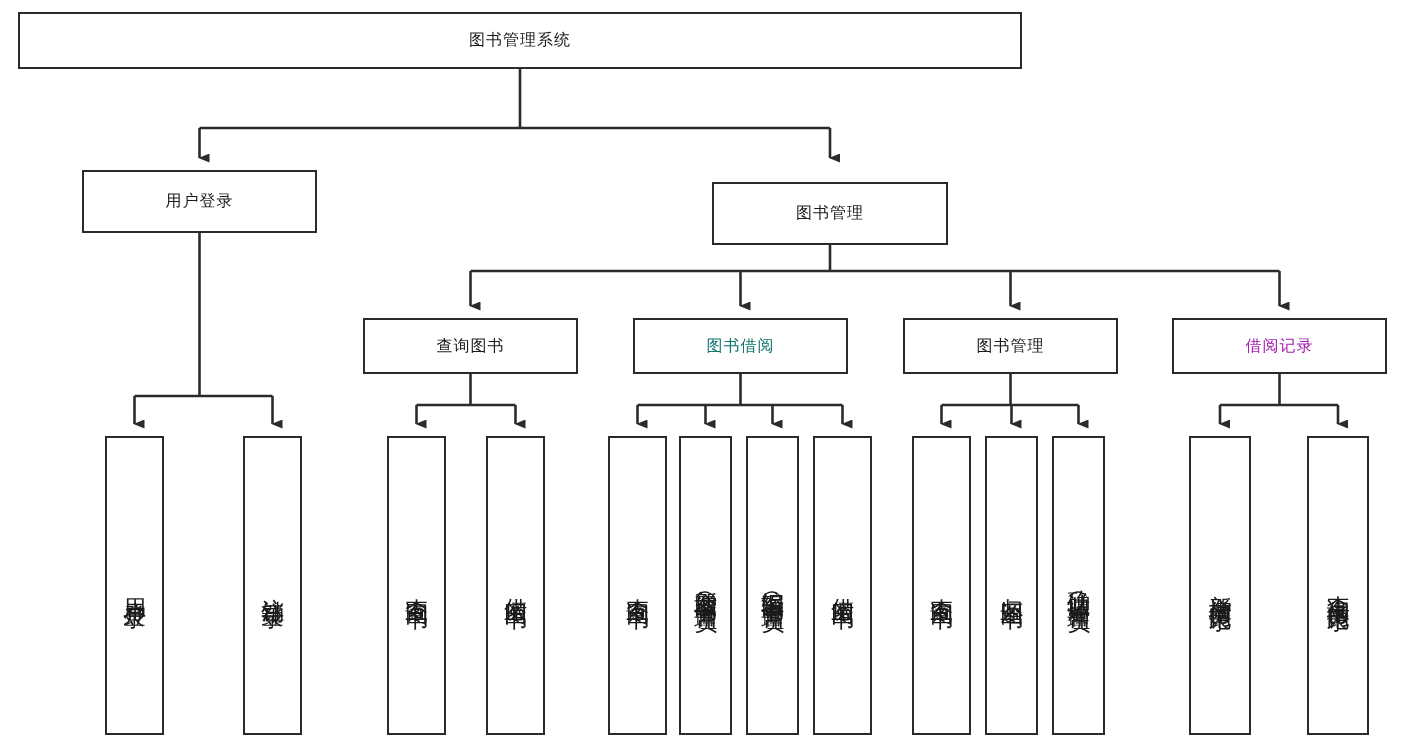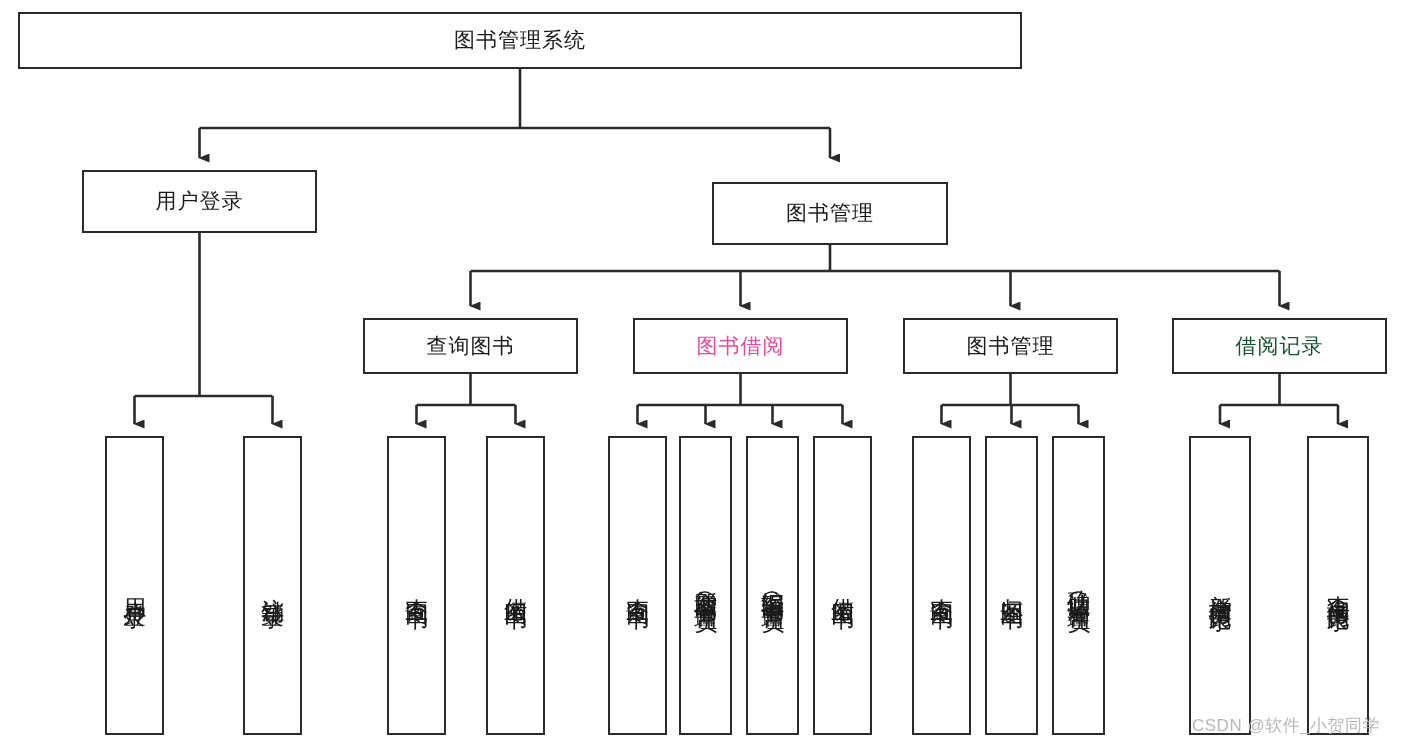--- a/index.html
+++ b/index.html
@@ -29,21 +29,21 @@
     position: absolute;
     box-sizing: border-box;
     background: #ffffff;
     border: 2px solid #2b2b2b;
     display: flex;
     align-items: center;
     justify-content: center;
     color: #1a1a1a;
   }
   .node-h .label {
-    font-size: 21px;
+    font-size: 16px;
     line-height: 1.15;
     letter-spacing: 1px;
     white-space: nowrap;
   }
   .node-v {
     align-items: center;
     justify-content: center;
     padding: 6px 0;
   }
   .node-v .label {
@@ -119,27 +119,27 @@
       <div class="node node-h" style="left: 82px; top: 170px; width: 235px; height: 63px; border-color: rgb(43, 43, 43); background: rgb(255, 255, 255);">
         <span class="label" style="color: rgb(26, 26, 26);">用户登录</span>
       </div>
       <div class="node node-h" style="left: 712px; top: 182px; width: 236px; height: 63px; border-color: rgb(43, 43, 43); background: rgb(255, 255, 255);">
         <span class="label" style="color: rgb(26, 26, 26);">图书管理</span>
       </div>
       <div class="node node-h" style="left: 363px; top: 318px; width: 215px; height: 56px; border-color: rgb(43, 43, 43); background: rgb(255, 255, 255);">
         <span class="label" style="color: rgb(26, 26, 26);">查询图书</span>
       </div>
       <div class="node node-h" style="left: 633px; top: 318px; width: 215px; height: 56px; border-color: rgb(43, 43, 43); background: rgb(255, 255, 255);">
-        <span class="label" style="color: #ec4899;">图书借阅</span>
+        <span class="label" style="color: #0f766e;">图书借阅</span>
       </div>
       <div class="node node-h" style="left: 903px; top: 318px; width: 215px; height: 56px; border-color: rgb(43, 43, 43); background: rgb(255, 255, 255);">
         <span class="label" style="color: rgb(26, 26, 26);">图书管理</span>
       </div>
       <div class="node node-h" style="left: 1172px; top: 318px; width: 215px; height: 56px; border-color: rgb(43, 43, 43); background: rgb(255, 255, 255);">
-        <span class="label" style="color: #14532d;">借阅记录</span>
+        <span class="label" style="color: #a21caf;">借阅记录</span>
       </div>
       <div class="node node-v" style="left: 105px; top: 436px; width: 59px; height: 299px; border-color: rgb(43, 43, 43); background: rgb(255, 255, 255);">
         <span class="label" style="color: rgb(26, 26, 26);">用户登录</span>
       </div>
       <div class="node node-v" style="left: 243px; top: 436px; width: 59px; height: 299px; border-color: rgb(43, 43, 43); background: rgb(255, 255, 255);">
         <span class="label" style="color: rgb(26, 26, 26);">注销登录</span>
       </div>
       <div class="node node-v" style="left: 387px; top: 436px; width: 59px; height: 299px; border-color: rgb(43, 43, 43); background: rgb(255, 255, 255);">
         <span class="label" style="color: rgb(26, 26, 26);">查询图书</span>
       </div>
@@ -168,15 +168,14 @@
         <span class="label" style="color: rgb(26, 26, 26);">确认归还（管理员）</span>
       </div>
       <div class="node node-v" style="left: 1189px; top: 436px; width: 62px; height: 299px; border-color: rgb(43, 43, 43); background: rgb(255, 255, 255);">
         <span class="label" style="color: rgb(26, 26, 26);">新增借阅记录</span>
       </div>
       <div class="node node-v" style="left: 1307px; top: 436px; width: 62px; height: 299px; border-color: rgb(43, 43, 43); background: rgb(255, 255, 255);">
         <span class="label" style="color: rgb(26, 26, 26);">查询借阅记录</span>
       </div>
     </div>
 
-  <div class="watermark" style="left:1192px; top:714px;">CSDN @软件_小贺同学</div>
 
 </div>
 
 </body></html>

